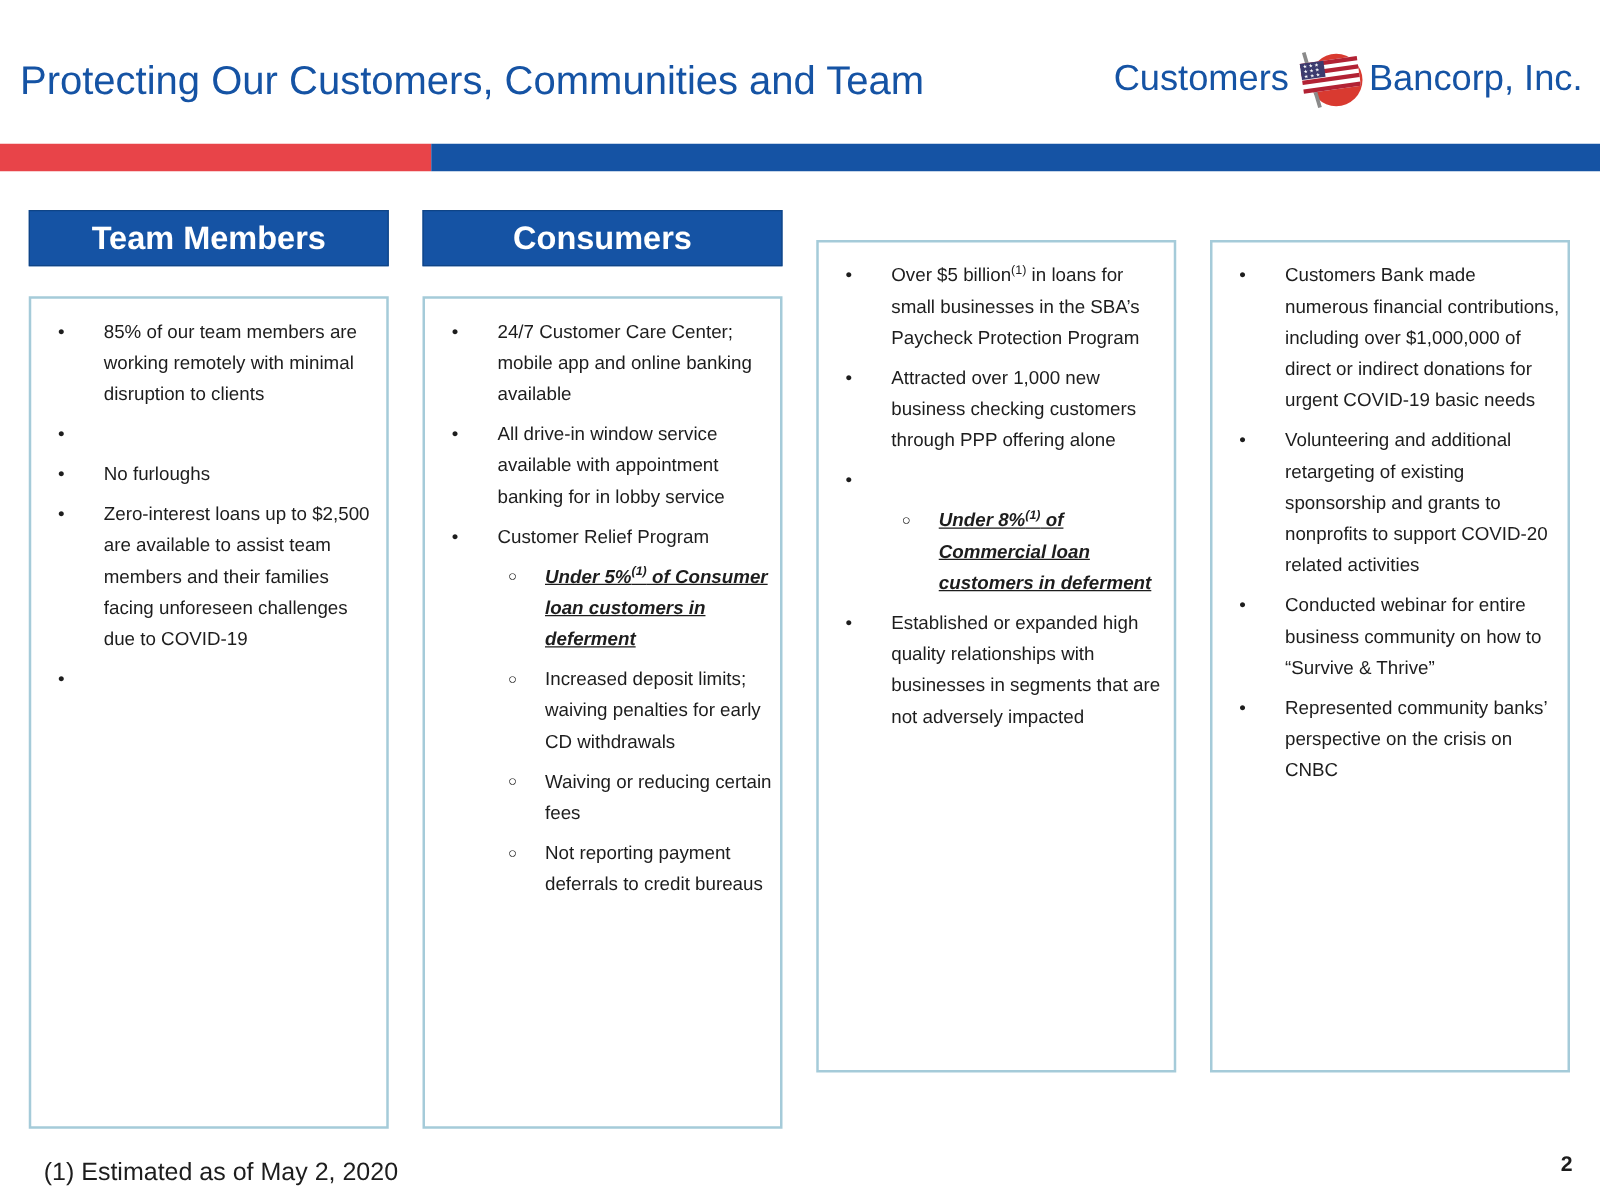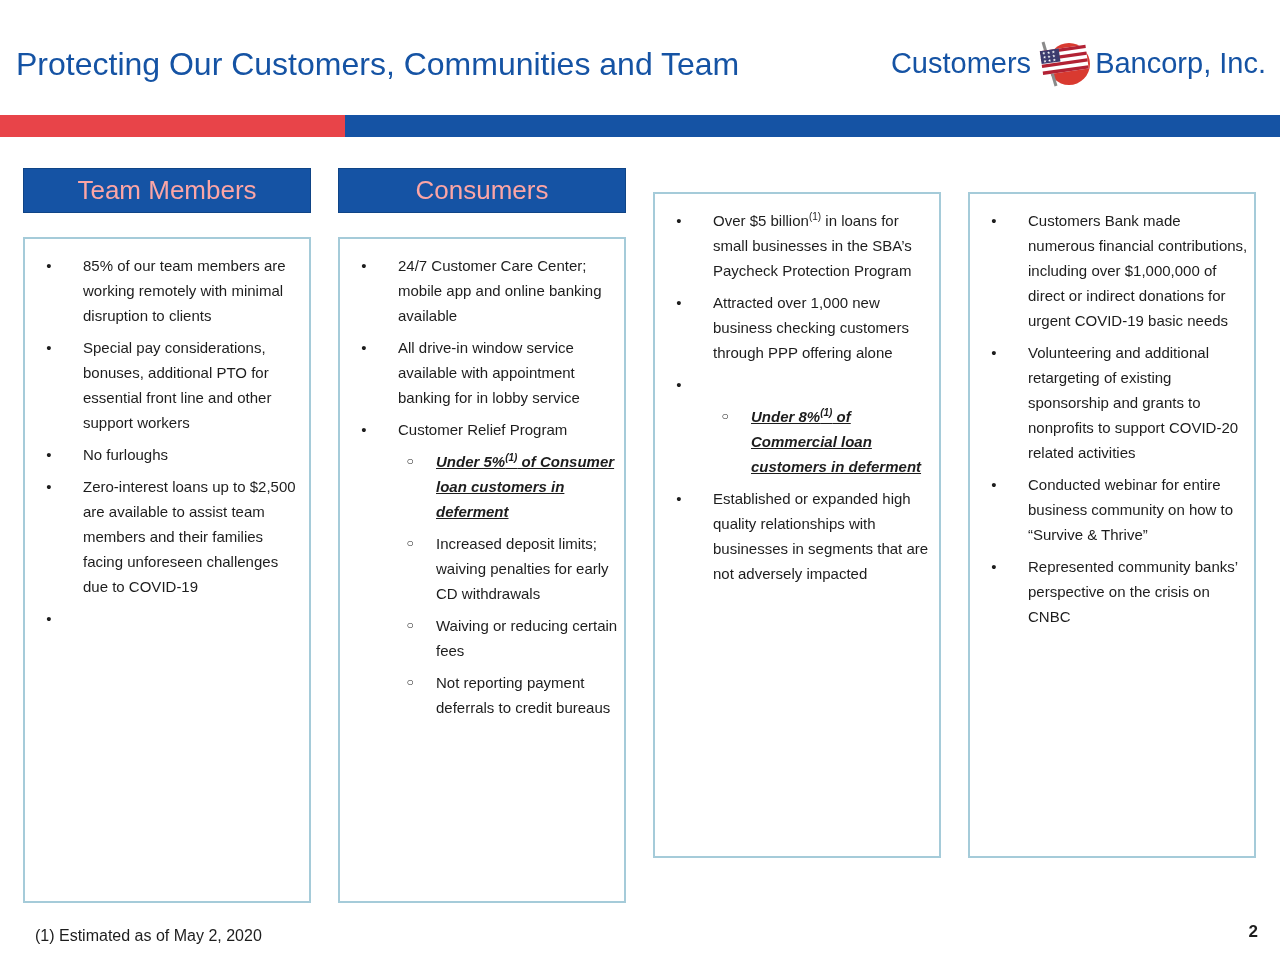--- a/index.html
+++ b/index.html
@@ -19,38 +19,38 @@
   .logo .flag-wrap{position:relative;width:64px;height:54px;margin:0 -2px;}
   
   .accent-bar{position:absolute;left:0;top:115px;width:1280px;height:22px;display:flex;}
   .accent-bar .red{width:345px;height:100%;}
   .accent-bar .blue{flex:1;height:100%;}
   
   .columns-row{position:absolute;left:23px;top:168px;width:1233px;display:flex;gap:27px;}
   .col{width:288px;display:flex;flex-direction:column;}
   .col-header{
     height:45px;background:#1553A4;border:1px solid #0F4486;box-sizing:border-box;
-    color:#fca5a5;font-size:26px;font-weight:normal;
+    color:#ffffff;font-size:26px;font-weight:bold;
     display:flex;align-items:center;justify-content:center;
   }
   .col-body{
     margin-top:24px;height:666px;box-sizing:border-box;
     border:2px solid #A5CBD9;background:#ffffff;
     padding:14px 4px 0 0;overflow:hidden;
   }
   .item{display:flex;align-items:flex-start;margin-bottom:7px;color:#1d1d1d;
         font-size:15px;line-height:25px;}
   .item .glyph{flex:0 0 auto;text-align:center;}
   .item.lvl1 .glyph{width:24px;margin-left:12px;margin-right:22px;}
   .item.lvl2 .glyph{width:20px;margin-left:60px;margin-right:16px;font-size:12px;}
   .item .txt{flex:1 1 auto;padding-right:2px;}
   .item .txt sup{font-size:10px;line-height:0;}
   .item .txt.emph{font-weight:bold;text-decoration:underline;font-style:italic;}
   
-  .footnote{position:absolute;left:35px;top:927px;font-size:16px;color:#1d1d1d;}
+  .footnote{position:absolute;left:35px;top:927px;font-size:20px;color:#1d1d1d;}
   .page-number{position:absolute;right:22px;top:922px;font-size:17px;font-weight:bold;color:#1d1d1d;}
 </style>
 </head>
 <body>
 
 <div class="slide-title">Protecting Our Customers, Communities and Team</div>
 
 <div class="logo">
   <span class="logo-text">Customers</span>
   <span class="flag-wrap">
@@ -83,21 +83,20 @@
 <div class="columns-row">
   <div class="col">
     <div class="col-header">Team Members</div>
     <div class="col-body">
         <div class="item lvl1">
           <span class="glyph">•</span>
           <span class="txt"><span>85% of our team members are working remotely with minimal disruption to clients</span></span>
         </div>
         <div class="item lvl1">
           <span class="glyph">•</span>
-          <span class="txt"><span>Special pay considerations, bonuses, additional PTO for essential front line and other support workers</span></span>
         </div>
         <div class="item lvl1">
           <span class="glyph">•</span>
           <span class="txt"><span>No furloughs</span></span>
         </div>
         <div class="item lvl1">
           <span class="glyph">•</span>
           <span class="txt"><span>Zero-interest loans up to $2,500 are available to assist team members and their families facing unforeseen challenges due to COVID-19</span></span>
         </div>
         <div class="item lvl1">

